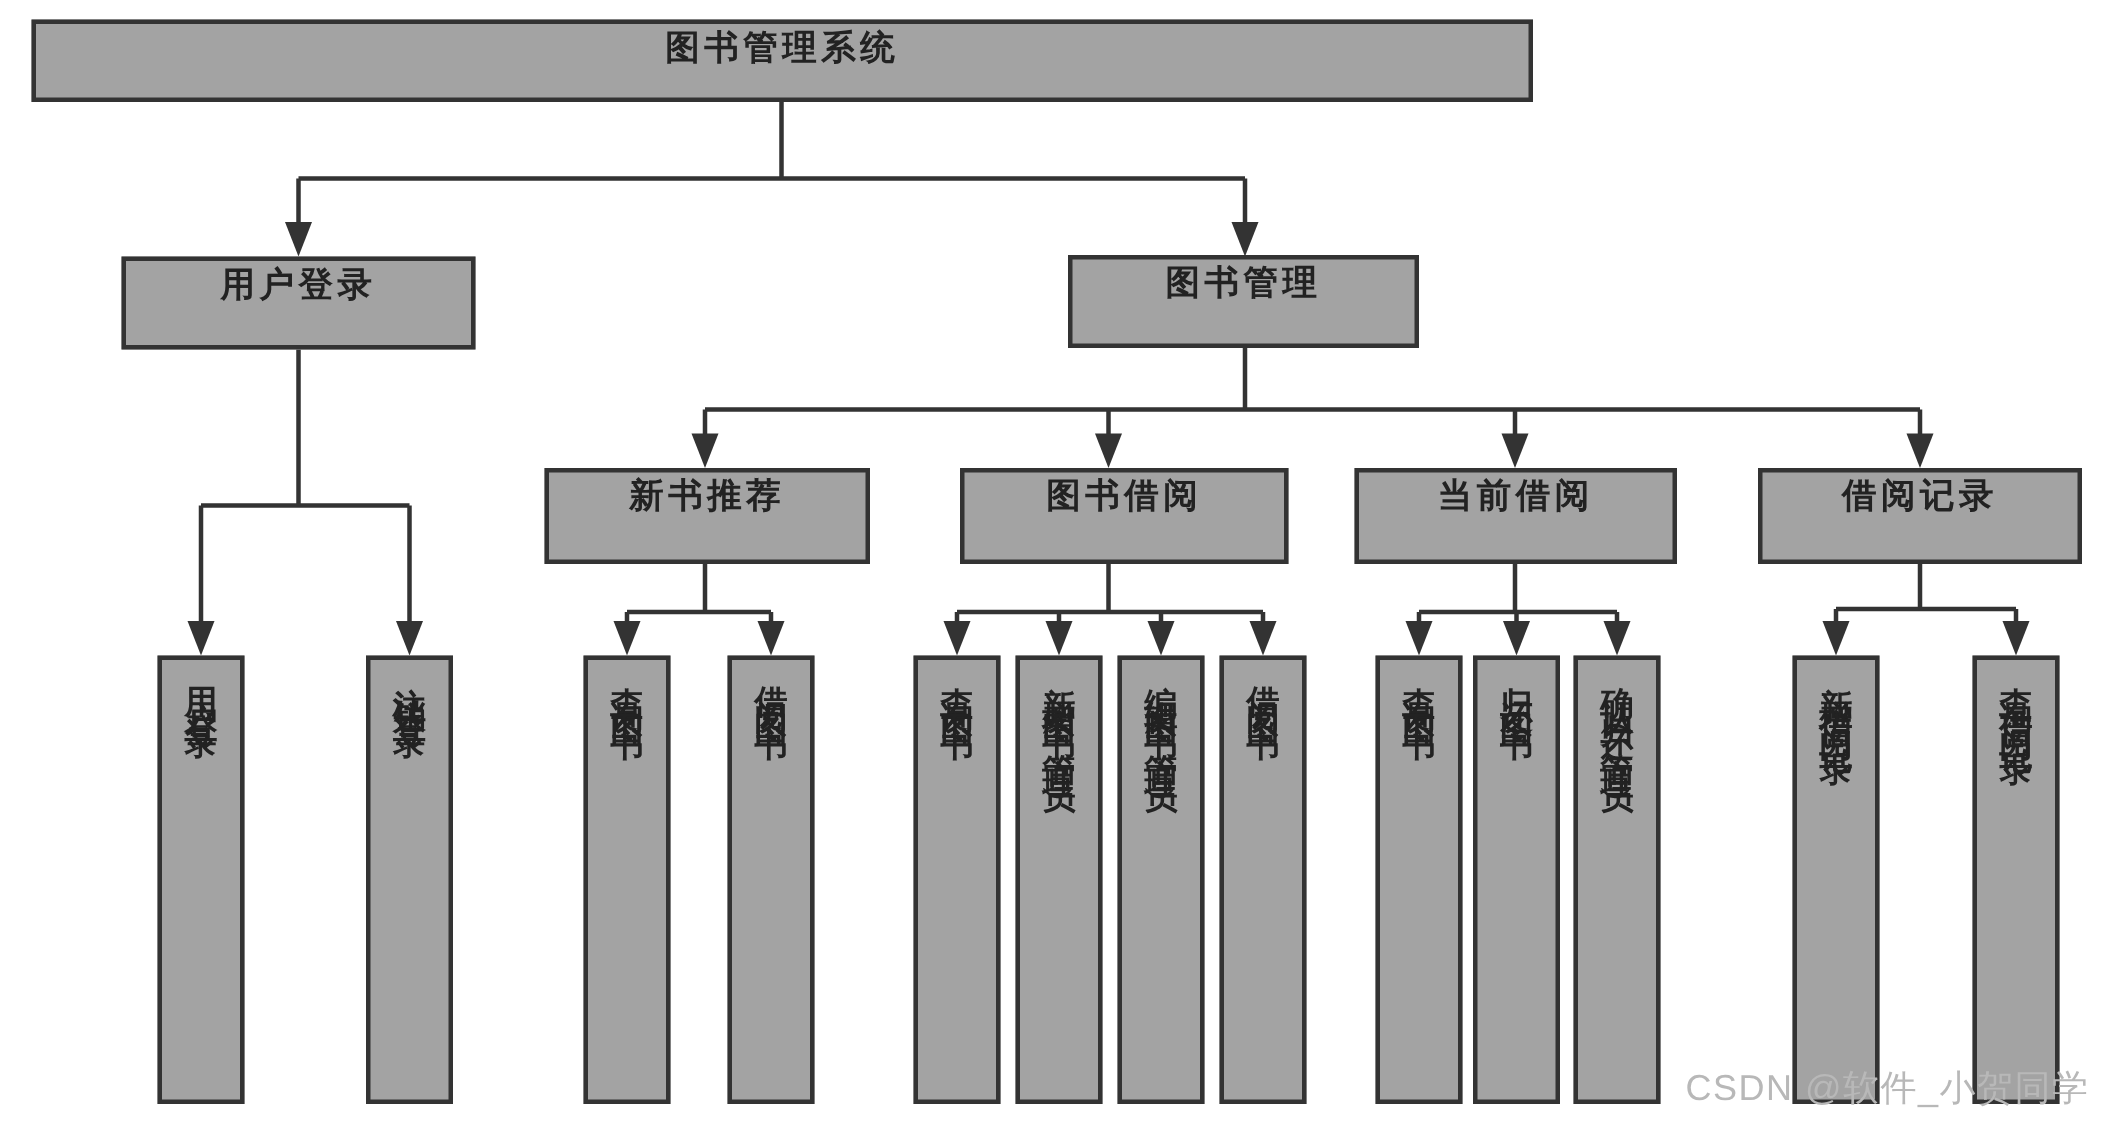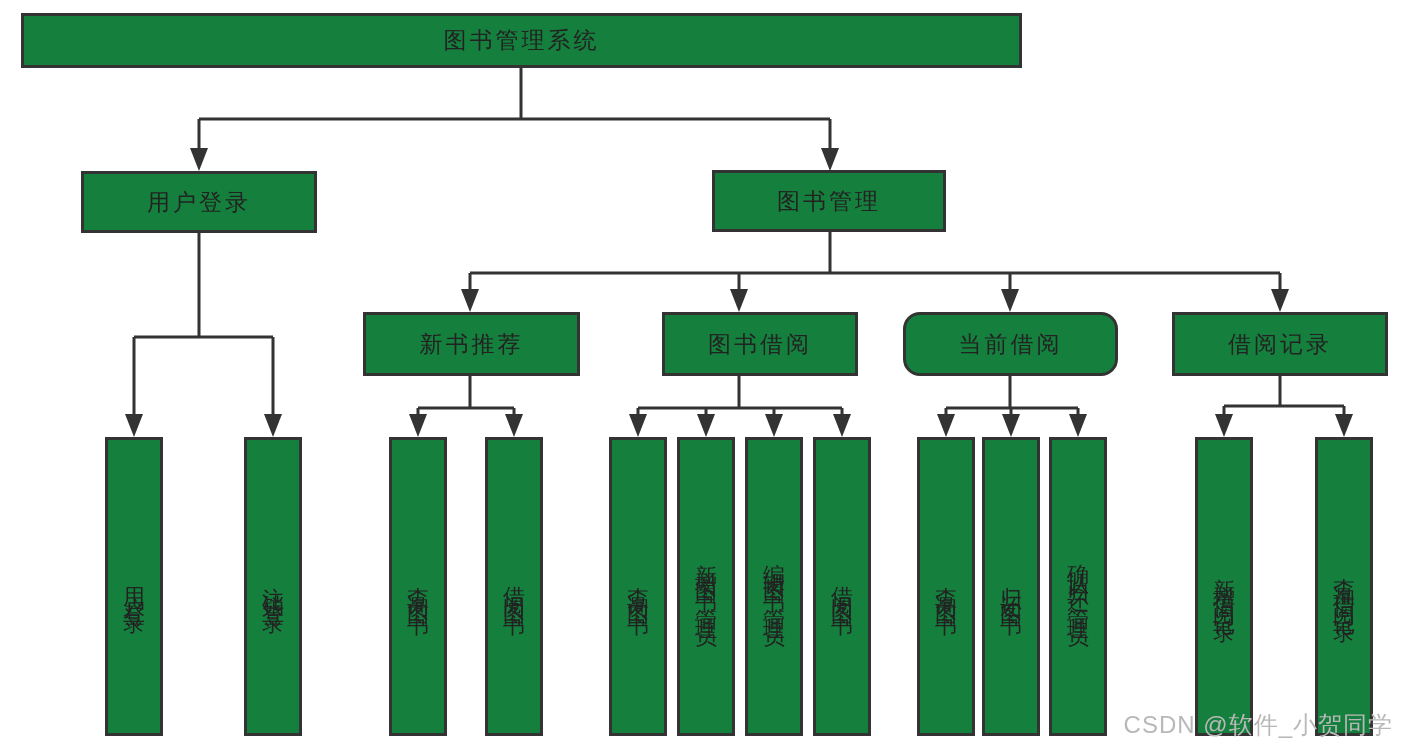--- a/index.html
+++ b/index.html
@@ -16,28 +16,28 @@
     overflow: hidden;
   }
   .connectors {
     position: absolute;
     left: 0;
     top: 0;
     z-index: 0;
   }
   .box {
     position: absolute;
-    background: #15803d;
+    background: #a3a3a3;
     border: 3px solid #333333;
     box-sizing: border-box;
     display: flex;
-    align-items: center;
     justify-content: center;
     z-index: 1;
     color: #222222;
+    font-weight: bold;
   }
   .box .lbl {
     font-size: 23px;
     letter-spacing: 3px;
     white-space: nowrap;
     color: #222222;
   }
   .leaf {
     top: 437px;
     width: 58px;
@@ -97,24 +97,24 @@
   <div class="box" style="left:81px; top:171px; width:236px; height:62px;">
     <span class="lbl">用户登录</span>
   </div>
   <div class="box" style="left:363px; top:312px; width:217px; height:64px;">
     <span class="lbl">新书推荐</span>
   </div>
 
   <div class="box" style="left:712px; top:170px; width:234px; height:62px;">
     <span class="lbl">图书管理</span>
   </div>
-  <div class="box" style="left:662px; top:312px; width:196px; height:64px;">
+  <div class="box" style="left:640px; top:312px; width:219px; height:64px;">
     <span class="lbl">图书借阅</span>
   </div>
-  <div class="box" style="left:903px; top:312px; width:215px; height:64px;border-radius:17px;">
+  <div class="box" style="left:903px; top:312px; width:215px; height:64px;">
     <span class="lbl">当前借阅</span>
   </div>
   <div class="box" style="left:1172px; top:312px; width:216px; height:64px;">
     <span class="lbl">借阅记录</span>
   </div>
 
   <div class="box leaf" style="left:105px;">
     <span class="lbl">用户登录</span>
   </div>
   <div class="box leaf" style="left:244px;">

